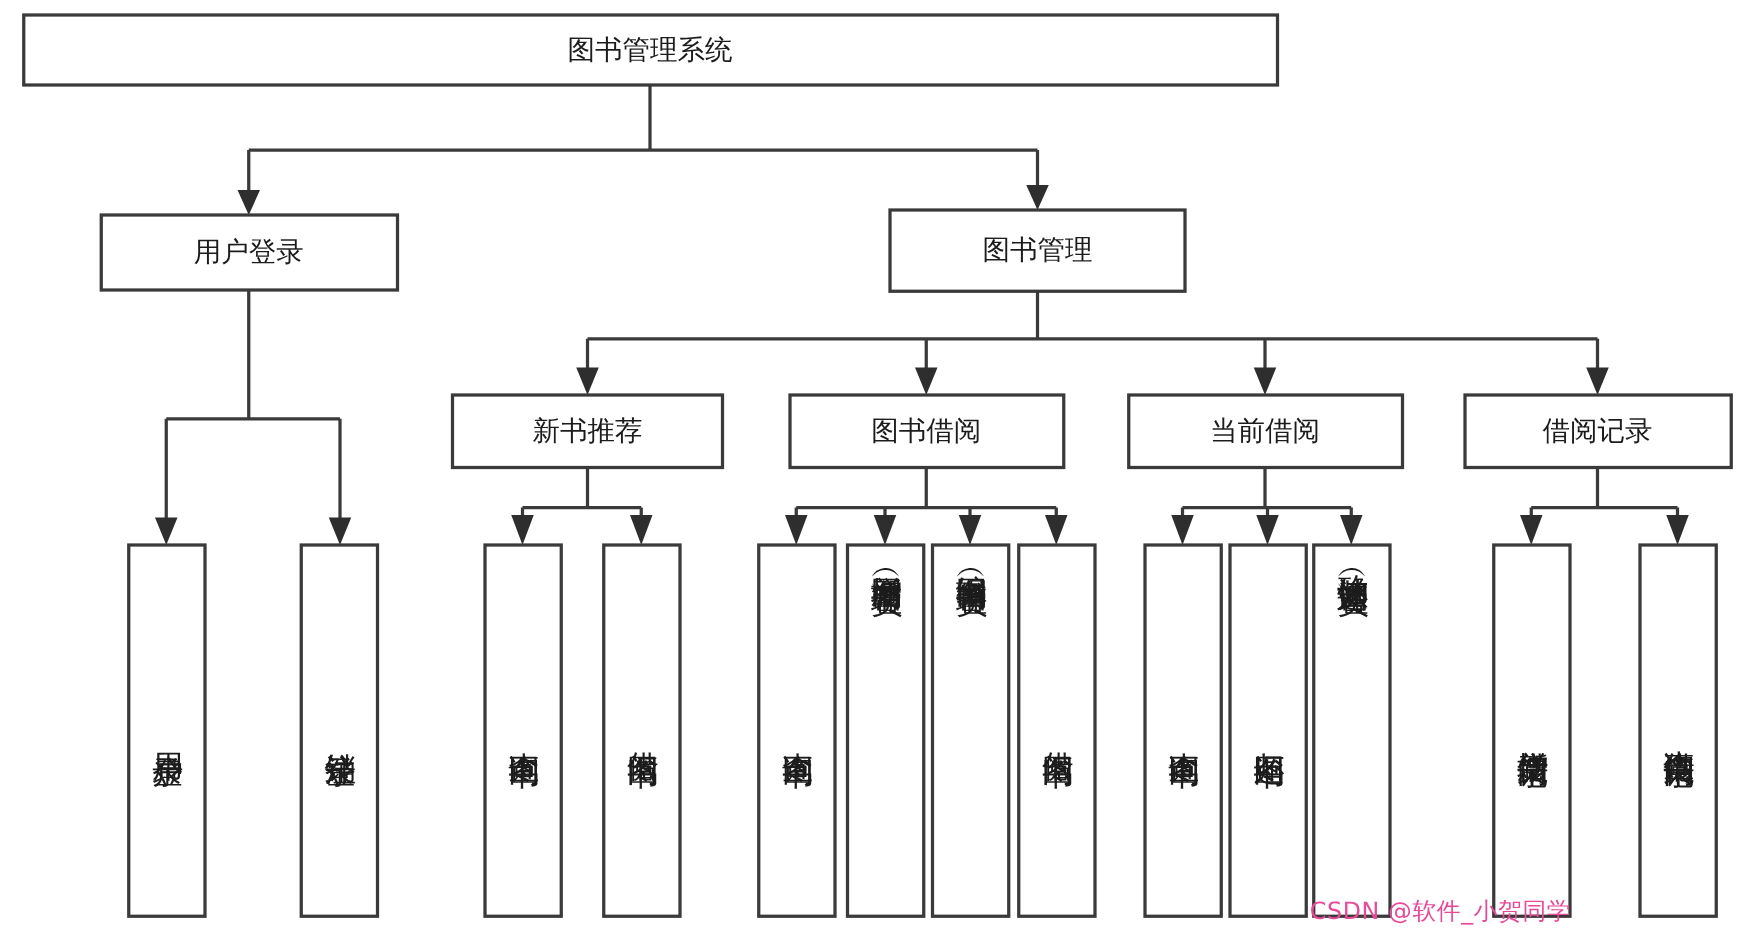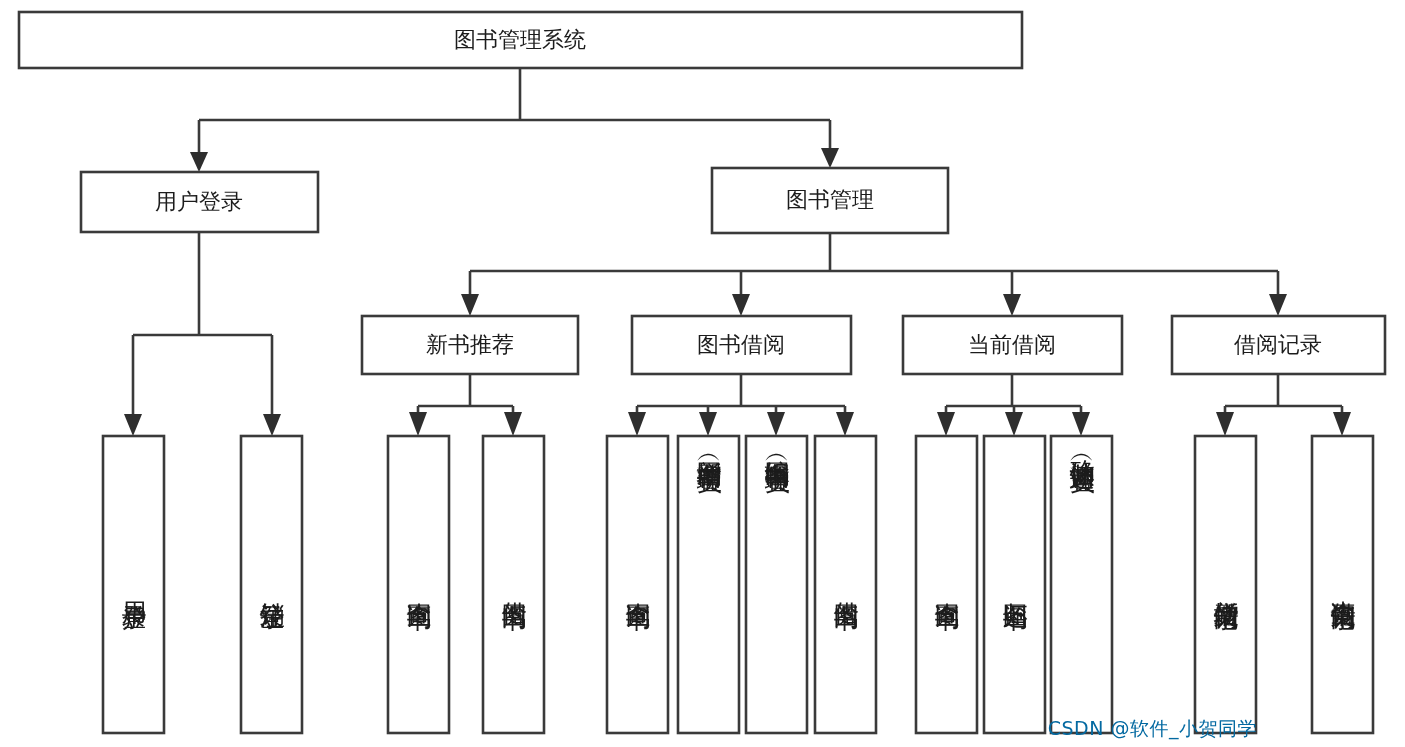--- a/index.html
+++ b/index.html
@@ -66,21 +66,21 @@
     color: #1c1c1c;
     white-space: nowrap;
     text-align: center;
   }
   .watermark {
     position: absolute;
     right: 8px;
     bottom: 5px;
     font-family: "DejaVu Sans", "Liberation Sans", sans-serif;
     font-size: 19px;
-    color: #0369a1;
+    color: #ec4899;
     letter-spacing: 0.5px;
     white-space: nowrap;
   }
 </style>
 </head>
 <body>
 
 <div id="diagram-root">
 
   <svg class="diagram-canvas" viewBox="0 0 1405 747">

